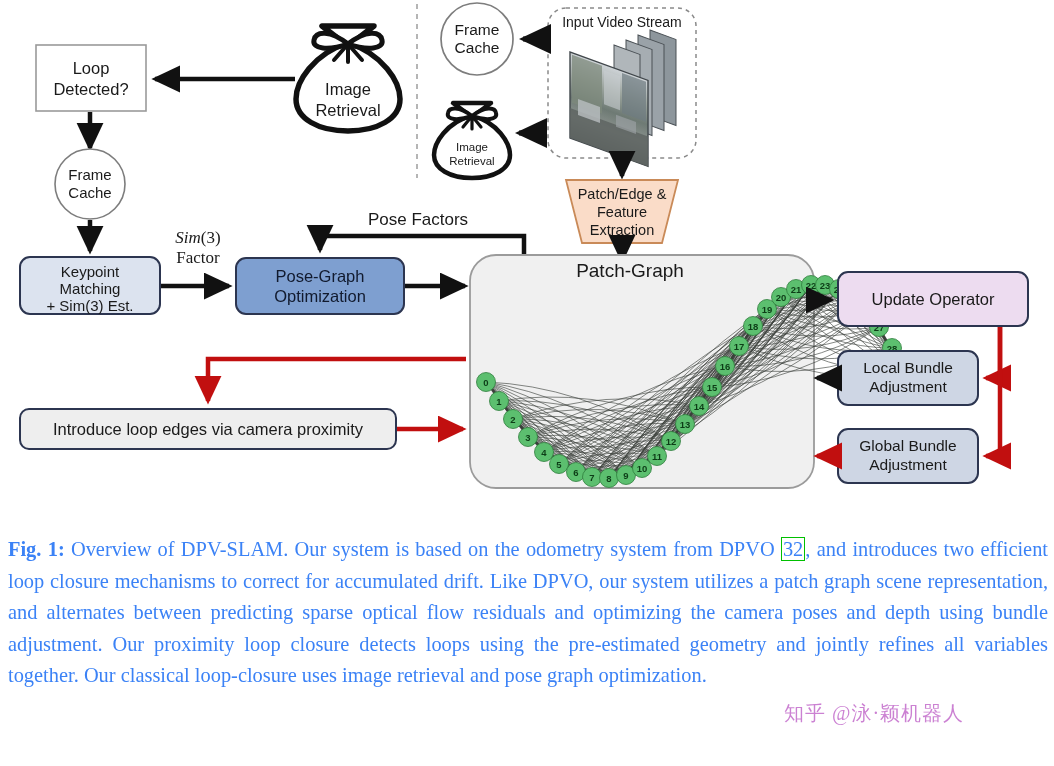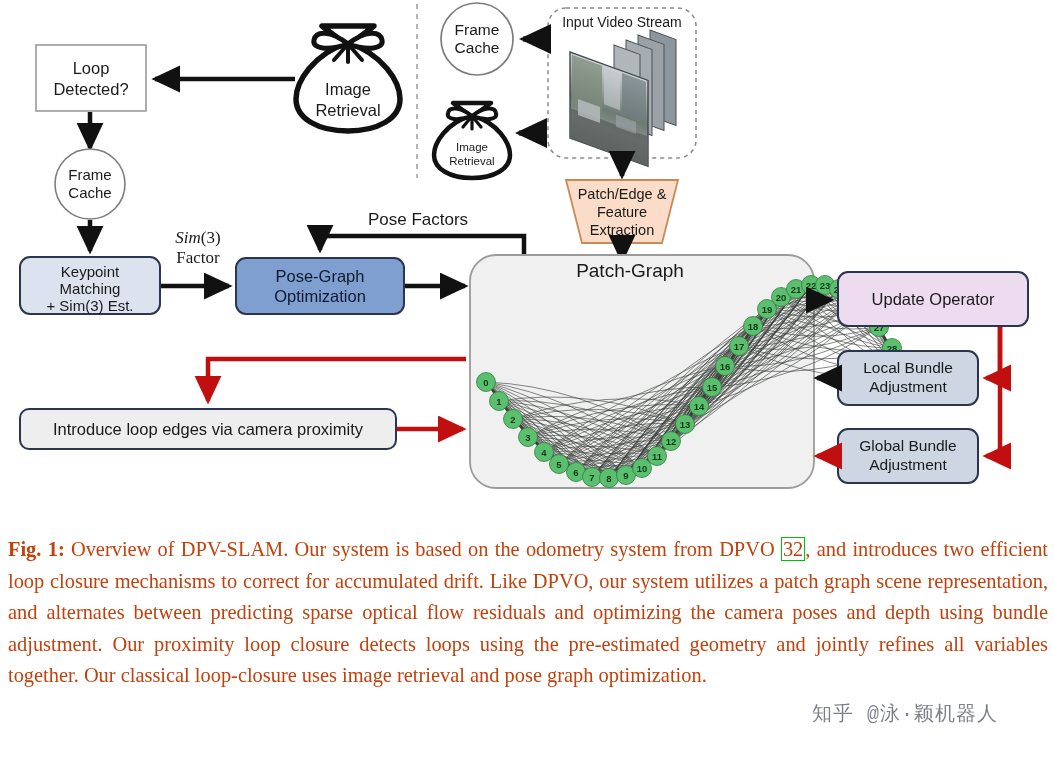--- a/index.html
+++ b/index.html
@@ -4,28 +4,28 @@
 <style>
   html,body{margin:0;padding:0;background:#ffffff;}
   body{width:1054px;height:766px;font-family:"Liberation Sans",sans-serif;color:#111;overflow:hidden;position:relative;}
   #figure{position:absolute;left:0;top:0;width:1054px;height:520px;}
   #caption{position:absolute;left:0;top:528px;width:1054px;height:238px;}
   svg{display:block;}
   .cap-text{
      position:absolute;left:8px;top:6px;width:1040px;
      font-family:"Liberation Serif",serif;
      font-size:20.4px;line-height:31.5px;text-align:justify;
-     color:#c2410c;
+     color:#3b82f6;
   }
   .cap-text b{font-weight:bold;}
   .refbox{border:1.6px solid #00c000;padding:0 1px;}
   .wm{
-     position:absolute;left:812px;top:700px;width:242px;
-     font-family:Liberation Mono, monospace;font-size:20px;
-     color:#0f172a;opacity:.55;letter-spacing:1px;white-space:nowrap;
+     position:absolute;left:784px;top:700px;width:242px;
+     font-family:Liberation Serif, serif;font-size:20px;
+     color:#a21caf;opacity:.55;letter-spacing:1px;white-space:nowrap;
      pointer-events:none;
   }
 </style>
 </head>
 <body>
 
 <div id="figure">
 <svg width="1054" height="520" viewBox="0 0 1054 520">
 
   <defs>

